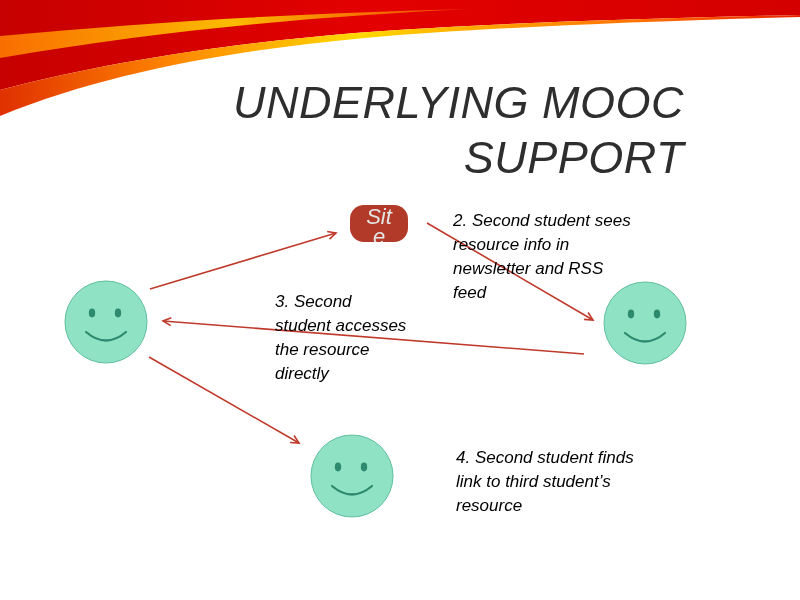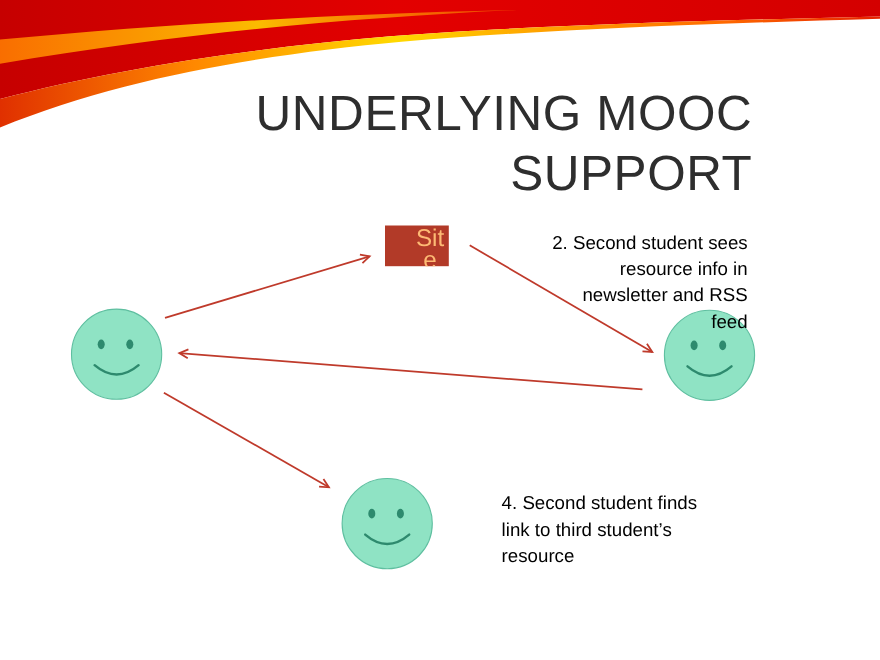--- a/index.html
+++ b/index.html
@@ -1,39 +1,39 @@
 <!DOCTYPE html>
 <html><head>
 <meta charset="utf-8">
 <style>
   html,body{margin:0;padding:0;}
   body{
     width:800px;height:600px;position:relative;overflow:hidden;
     background:#ffffff;
     font-family:"Liberation Sans", sans-serif;
   }
-  .slide{position:absolute;inset:0;width:744px;height:600px;}
+  .slide{position:absolute;inset:0;width:744px;height:600px;font-style:italic;}
   .bg-svg{position:absolute;left:0;top:0;z-index:1;}
   .title{
     position:absolute;top:76px;right:60px;width:540px;
     text-align:right;font-size:45px;line-height:1.22;
     color:#2e2e2e;letter-spacing:0.5px;white-space:pre-line;z-index:2;
   }
   .step{
     position:absolute;font-size:17px;line-height:24px;color:#000;
     white-space:pre-line;z-index:2;
   }
   .step1{left:57px;top:193px;}
-  .step2{left:502px;top:209px;text-align:right;}
+  .step2{left:453px;top:209px;}
   .step3{left:275px;top:290px;}
   .step4{left:456px;top:446px;}
   .site-box{
     position:absolute;left:350px;top:205px;width:58px;height:37px;
-    background:#b23a28;color:#fdba74;z-index:3;overflow:hidden;
-    display:flex;justify-content:flex-end;
+    background:#b23a28;color:#e5e5e5;z-index:3;overflow:hidden;
+    display:flex;justify-content:center;border-radius:14px;
   }
   .site-box span{
     display:block;width:34px;font-size:22px;line-height:20px;
     text-align:center;word-break:break-all;padding-top:2px;
   }
 </style>
 </head>
 <body>
 
 <div class="slide">
@@ -87,20 +87,24 @@
 
   <div class="title">UNDERLYING MOOC
 SUPPORT</div>
 
 
   <div class="step step2">2. Second student sees
 resource info in
 newsletter and RSS
 feed</div>
 
+  <div class="step step3">3. Second
+student accesses
+the resource
+directly</div>
 
   <div class="step step4">4. Second student finds
 link to third student’s
 resource</div>
 
   <div class="site-box">
     <span>Site</span>
   </div>
 
 </div>

